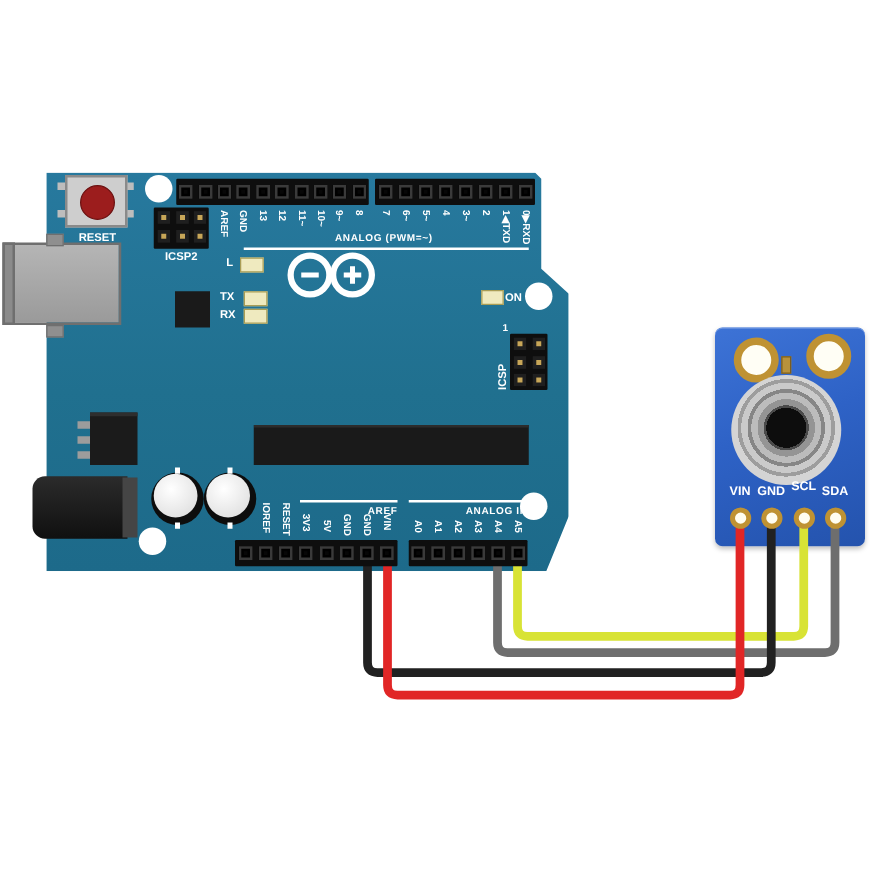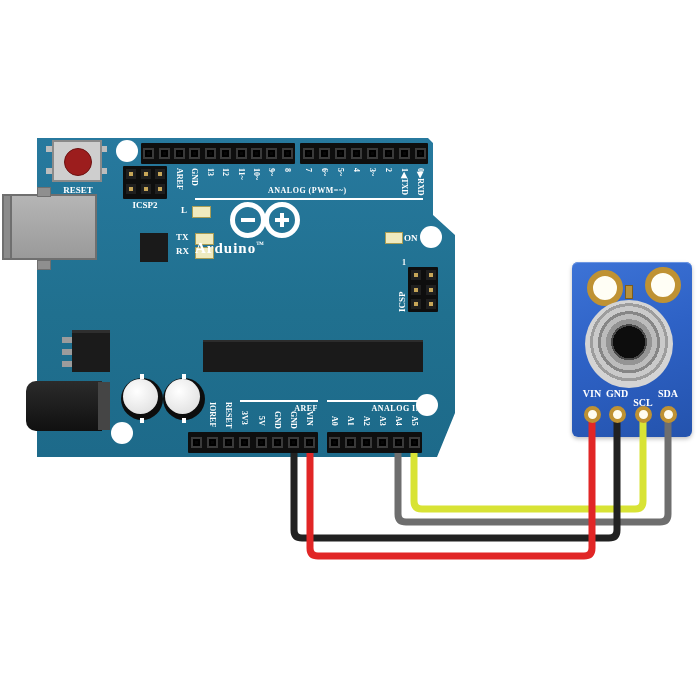--- a/index.html
+++ b/index.html
@@ -1,17 +1,17 @@
 <!DOCTYPE html>
 <html><head>
 <meta charset="utf-8">
 <style>
   html,body{margin:0;padding:0;background:#fff;}
   #stage{position:relative;width:700px;height:680px;background:#ffffff;overflow:hidden;
-         font-family:Liberation Serif, serif;}
+         font-family:Liberation Sans, sans-serif;}
   .abs{position:absolute;}
   .board{left:37px;top:138px;width:418px;height:319px;
          background:linear-gradient(180deg,#27799e 0%,#20708f 55%,#1d6a8a 100%);
          clip-path:polygon(0px 0px,391px 0px,396px 5px,396px 77px,418px 97px,418px 275px,400px 319px,0px 319px);}
   .hdr{background:#0e0e0e;border-radius:1px;}
   .pin{background:#070707;box-shadow:inset 0 0 0 2px #3a3a3a, inset 0 0 0 4px #000;}
   .vlabel{color:#fff;font-size:8px;font-weight:bold;white-space:nowrap;line-height:9px;
           transform:rotate(90deg);transform-origin:0 0;letter-spacing:0px;}
   .silk{color:#fff;font-weight:bold;}
   .line{background:#fff;height:2px;}
@@ -55,23 +55,20 @@
   <div class="abs silk" style="left:176px;top:246px;font-size:9px;">RX</div>
   <div class="abs led" style="left:195px;top:247px;width:17px;height:10px;"></div>
   <div class="abs led" style="left:385px;top:232px;width:16px;height:10px;"></div>
   <div class="abs silk" style="left:404px;top:233px;font-size:9px;">ON</div>
 
   <div class="abs" style="left:230px;top:202px;width:36px;height:36px;border:5px solid #fff;border-radius:50%;box-sizing:border-box;"></div>
   <div class="abs" style="left:264px;top:202px;width:36px;height:36px;border:5px solid #fff;border-radius:50%;box-sizing:border-box;"></div>
   <div class="abs" style="left:241px;top:218px;width:14px;height:4px;background:#fff;"></div>
   <div class="abs" style="left:275px;top:218px;width:14px;height:4px;background:#fff;"></div>
   <div class="abs" style="left:280px;top:213px;width:4px;height:14px;background:#fff;"></div>
-  <div class="abs silk" style="left:195px;top:240px;width:140px;font-size:15px;letter-spacing:1px;">
-    <span>Arduino</span><span style="font-size:8px;vertical-align:top;">™</span>
-  </div>
 
   <div class="abs silk" style="left:268px;top:186px;font-size:8px;letter-spacing:0.5px;">ANALOG (PWM=~)</div>
   <div class="abs line" style="left:195px;top:198px;width:228px;"></div>
   <div class="abs line" style="left:240px;top:400px;width:78px;"></div>
   <div class="abs silk" style="left:240px;top:404px;width:78px;text-align:right;font-size:8px;letter-spacing:0.5px;">AREF</div>
   <div class="abs line" style="left:327px;top:400px;width:95px;"></div>
   <div class="abs silk" style="left:327px;top:404px;width:95px;text-align:right;font-size:8px;letter-spacing:0.5px;">ANALOG IN</div>
 
   <div class="abs" style="left:62px;top:337px;width:11px;height:6px;background:#9c9c9c;"></div>
   <div class="abs" style="left:62px;top:349px;width:11px;height:6px;background:#9c9c9c;"></div>
@@ -103,21 +100,21 @@
               background:linear-gradient(160deg,#3d73d6 0%,#2e62c6 45%,#2453ad 100%);
               box-shadow:inset 0 1px 0 #6d97e2, 0 2px 4px rgba(0,0,0,0.25);"></div>
   <div class="abs" style="left:587px;top:270px;width:36px;height:36px;border-radius:50%;background:#fffef5;border:6px solid #bf9233;box-sizing:border-box;"></div>
   <div class="abs" style="left:645px;top:267px;width:36px;height:36px;border-radius:50%;background:#fffef5;border:6px solid #bf9233;box-sizing:border-box;"></div>
   <div class="abs" style="left:625px;top:285px;width:8px;height:14px;background:#b8923c;border:1px solid #7c5d1d;box-sizing:border-box;"></div>
   <div class="abs" style="left:585px;top:300px;width:88px;height:88px;border-radius:50%;
               background:radial-gradient(circle at 50% 48%,#0d0d0d 0 16px,#4a4a4a 16px 18px,#949494 18px 23px,#bcbcbc 23px 28px,#868686 28px 31px,#cacaca 31px 36px,#9d9d9d 36px 39px,#d4d4d4 39px 44px);"></div>
   <div id="sensor-pin-labels">
       <div class="abs silk" style="left: 578px; top: 388px; width: 28px; text-align: center; font-size: 10px;">VIN</div>
       <div class="abs silk" style="left: 603px; top: 388px; width: 28px; text-align: center; font-size: 10px;">GND</div>
-      <div class="abs silk" style="left: 629px; top: 397px; width: 28px; text-align: center; font-size: 10px;">SCL</div>
+      <div class="abs silk" style="left: 629px; top: 384px; width: 28px; text-align: center; font-size: 10px;">SCL</div>
       <div class="abs silk" style="left: 654px; top: 388px; width: 28px; text-align: center; font-size: 10px;">SDA</div>
     </div>
 
   <svg id="wires" width="700" height="700">
       <path d="M 414 440 L 414 501 Q 414 509 422 509 L 635 509 Q 643 509 643 501 L 643 414" stroke="#d8e335" stroke-width="7" fill="none"></path>
       <path d="M 398 440 L 398 514 Q 398 522 406 522 L 660 522 Q 668 522 668 514 L 668 414" stroke="#6e6e6e" stroke-width="7" fill="none"></path>
       <path d="M 294 440 L 294 530 Q 294 538 302 538 L 609 538 Q 617 538 617 530 L 617 414" stroke="#212121" stroke-width="7" fill="none"></path>
       <path d="M 310 440 L 310 548 Q 310 556 318 556 L 584 556 Q 592 556 592 548 L 592 414" stroke="#e12626" stroke-width="7" fill="none"></path>
     </svg>
 

